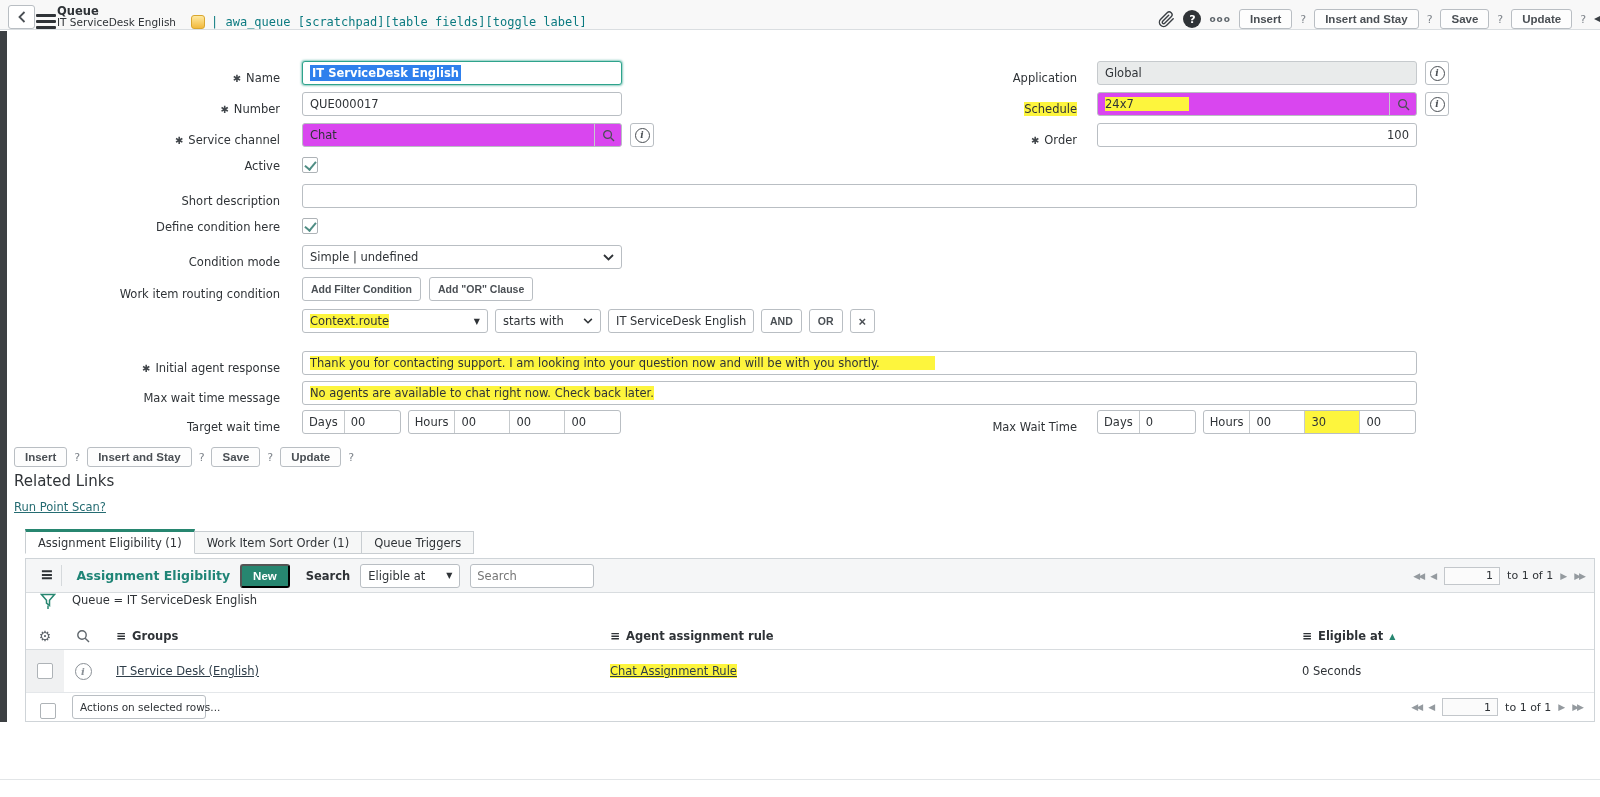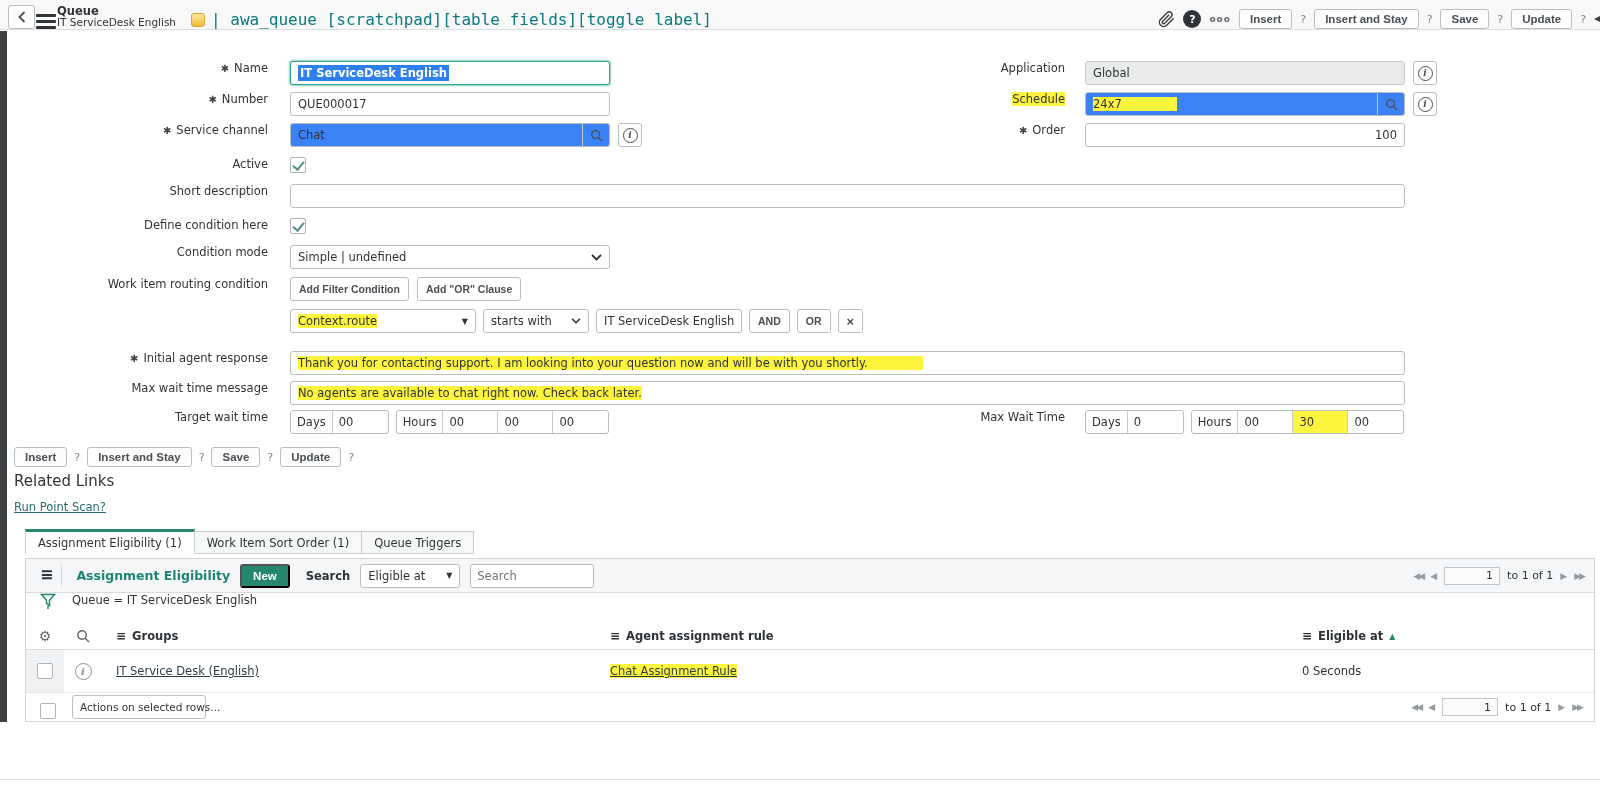--- a/index.html
+++ b/index.html
@@ -10,47 +10,47 @@
        border-bottom:1px solid #dadee1;display:flex;align-items:flex-end;padding:0 8px;gap:1px;box-sizing:border-box;}
   .backbtn{width:25px;height:22px;background:#fff;border:1px solid #b9bec3;border-radius:3px;
            display:flex;align-items:center;justify-content:center;font-size:13px;color:#4a4f54;}
   .burger{display:flex;flex-direction:column;gap:3px;width:20px;}
   .burger span{height:3px;background:#2f3337;border-radius:1px;}
   .titleblock{line-height:1.1;}
   .t1{font-size:11.5px;font-weight:700;}
   .t2{font-size:10.5px;}
   .debug{display:flex;align-items:center;gap:6px;margin-left:14px;}
   .dbgicon{width:12px;height:12px;border-radius:3px;background:linear-gradient(#ffe9a0,#f2b93c);border:1px solid #d9a62e;}
-  .dbgtxt{font-family:"DejaVu Sans Mono","Liberation Mono",monospace;font-size:16px;color:#0b7a80;}
+  .dbgtxt{font-family:"DejaVu Sans Mono","Liberation Mono",monospace;font-size:12px;color:#0b7a80;}
   .hdr-right{margin-left:auto;display:flex;align-items:center;gap:8px;}
   .hbtn{background:#fdfdfd;border:1px solid #b9bec3;border-radius:3px;padding:3px 10px;
         font-size:11.5px;font-weight:600;color:#4a4f54;white-space:nowrap;}
   .qmark{font-size:11px;color:#7d838a;}
   .helpcircle{width:18px;height:18px;border-radius:50%;background:#2f3337;color:#fff;
               display:flex;align-items:center;justify-content:center;font-size:11px;font-weight:700;}
   .more{font-size:9px;font-weight:700;color:#5f666c;letter-spacing:1px;}
   .partial{width:12px;height:12px;background:#3a3f44;clip-path:polygon(0 50%,100% 0,100% 100%);margin-right:-14px;}
   
   .strip{position:absolute;top:31px;left:0;width:7px;height:691px;background:#3c4043;}
   
-  .frow{position:absolute;display:flex;align-items:flex-start;height:24px;left:0;}
+  .frow{position:absolute;display:flex;align-items:flex-end;height:24px;left:0;padding-left:12px;}
   .frow.right{left:940px;}
   .flabel{width:290px;padding-right:22px;box-sizing:border-box;display:flex;justify-content:flex-end;
           align-items:center;gap:5px;font-size:11.5px;color:#2f3337;white-space:nowrap;}
   .frow.right .flabel{width:145px;padding-right:20px;}
   .req::before{content:"✱";font-size:10px;color:#41464b;}
   .input{box-sizing:border-box;height:24px;border:1px solid #b9bec3;border-radius:3px;background:#fff;
          font-size:11.5px;color:#2f3337;display:flex;align-items:center;padding:0 7px;
          overflow:hidden;white-space:nowrap;}
   .w320{width:320px;}.wwide{width:1115px;}
   .focus{border:1px solid #2ea38c;box-shadow:0 0 2px 1px rgba(46,163,140,.55);}
   .selected{background:#2f80ed;color:#fff;font-weight:600;padding:1px 2px;}
   .readonly{background:#e9ebeb;border-color:#c6cacd;}
   .rightal{justify-content:flex-end;}
-  .igroup{box-sizing:border-box;display:flex;height:24px;border:1px solid #b9bec3;border-radius:3px;background:#3b82f6;align-items:stretch;}
+  .igroup{box-sizing:border-box;display:flex;height:24px;border:1px solid #b9bec3;border-radius:3px;background:#d946ef;align-items:stretch;}
   .ig-input{flex:1;display:flex;align-items:center;padding:0 7px;font-size:11.5px;overflow:hidden;white-space:nowrap;}
   .ig-btn{width:26px;border-left:1px solid #c6cacd;display:flex;align-items:center;justify-content:center;}
   .iconbtn{width:24px;height:24px;box-sizing:border-box;border:1px solid #b9bec3;border-radius:3px;background:#fff;
            margin-left:8px;display:flex;align-items:center;justify-content:center;}
   .i-circle{width:13px;height:13px;border-radius:50%;border:1px solid #4a4f54;color:#4a4f54;
             font:italic 700 9px "DejaVu Serif",serif;display:flex;align-items:center;justify-content:center;}
   .i-circle.gray{border-color:#8a9096;color:#8a9096;width:15px;height:15px;font-size:10px;}
   .cb{width:16px;height:16px;box-sizing:border-box;border:1px solid #aeb3b7;border-radius:2px;background:#fff;position:relative;}
   .cb.checked::after{content:"";position:absolute;left:4px;top:1px;width:5px;height:9px;
                      border:solid #4f8d84;border-width:0 2px 2px 0;transform:rotate(40deg);}

